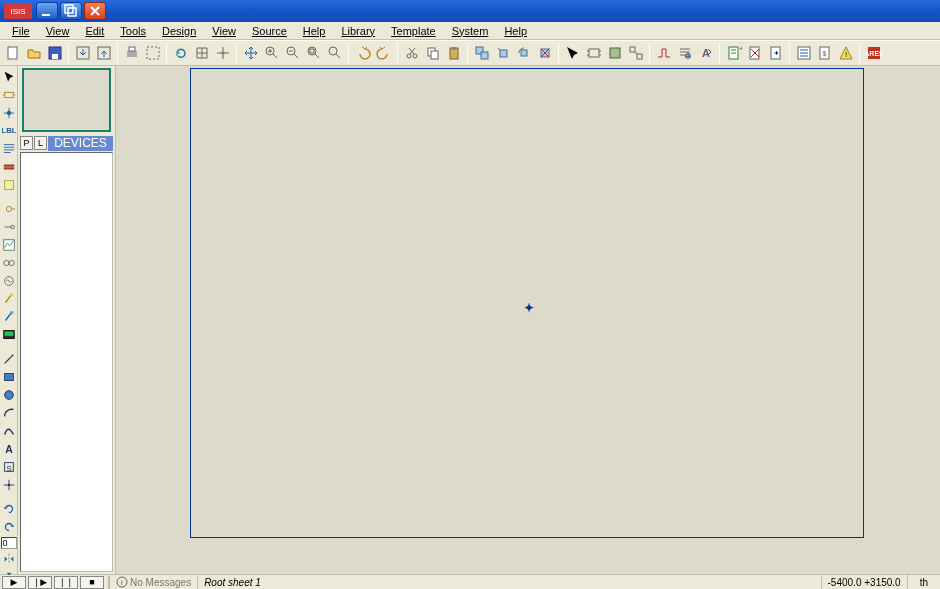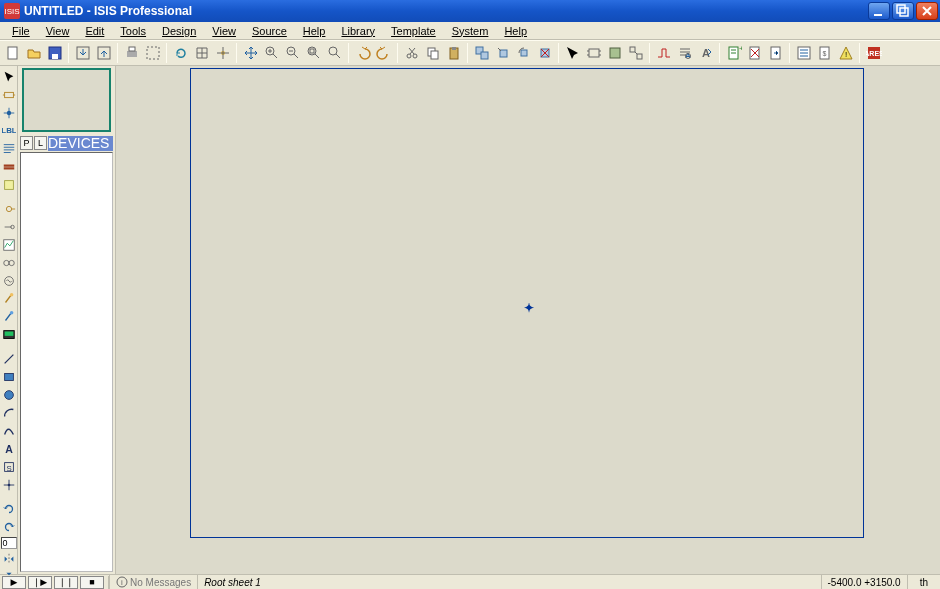--- a/index.html
+++ b/index.html
@@ -13,21 +13,21 @@
 }
 .titlebar {
   height: 22px;
   background: linear-gradient(to bottom, #2a6de0 0%, #1555c8 50%, #114cb8 100%);
   display: flex;
   align-items: center;
   padding: 0 2px 0 4px;
   color: #fff;
 }
 .titlebar-icon {
-  width: 16px; height: 16px;
+  width: 28px; height: 16px;
   background: #d13a3a;
   margin-right: 4px;
   display: inline-flex;
   align-items: center;
   justify-content: center;
   font-size: 8px;
   color: #fff;
   border-radius: 2px;
 }
 .titlebar-text { flex: 1; font-weight: bold; font-size: 12px; }
@@ -116,21 +116,22 @@
   background: #f5f5f0;
   display: flex; align-items: center; justify-content: center;
   font-size: 9px;
   margin-right: 1px;
   cursor: pointer;
 }
 .devices-lbl {
   flex: 1;
   background: #6a88d0;
   color: #fff;
-  font-size: 14px;
+  text-align: center;
+  font-size: 12px;
   line-height: 14px;
 }
 .devices-list {
   flex: 1;
   background: #fff;
   border: 1px inset #bbb;
   margin: 1px 2px 2px 2px;
 }
 .canvas-area {
   flex: 1;
@@ -184,21 +185,20 @@
   font-size: 9px;
 }
 .status-seg { padding: 0 6px; border-left: 1px solid #c0beb0; height: 100%; display: flex; align-items: center; }
 .status-fill { flex: 1; font-style: italic; }
 </style>
 </head>
 <body>
 
 <div class="titlebar">
   <span class="titlebar-icon">ISIS</span>
-  <span class="titlebar-text">UNTITLED - ISIS Professional</span>
   <div class="win-controls">
     <div class="win-btn">
       <svg class="ico" viewBox="0 0 16 16">
           <rect x="3" y="11" width="8" height="2" fill="#fff"></rect>
         </svg>
     </div>
     <div class="win-btn">
       <svg class="ico" viewBox="0 0 16 16">
           <rect x="2" y="2" width="8" height="8" fill="none" stroke="#fff" stroke-width="1.5"></rect>
           <rect x="5" y="5" width="8" height="8" fill="none" stroke="#fff" stroke-width="1.5"></rect>

